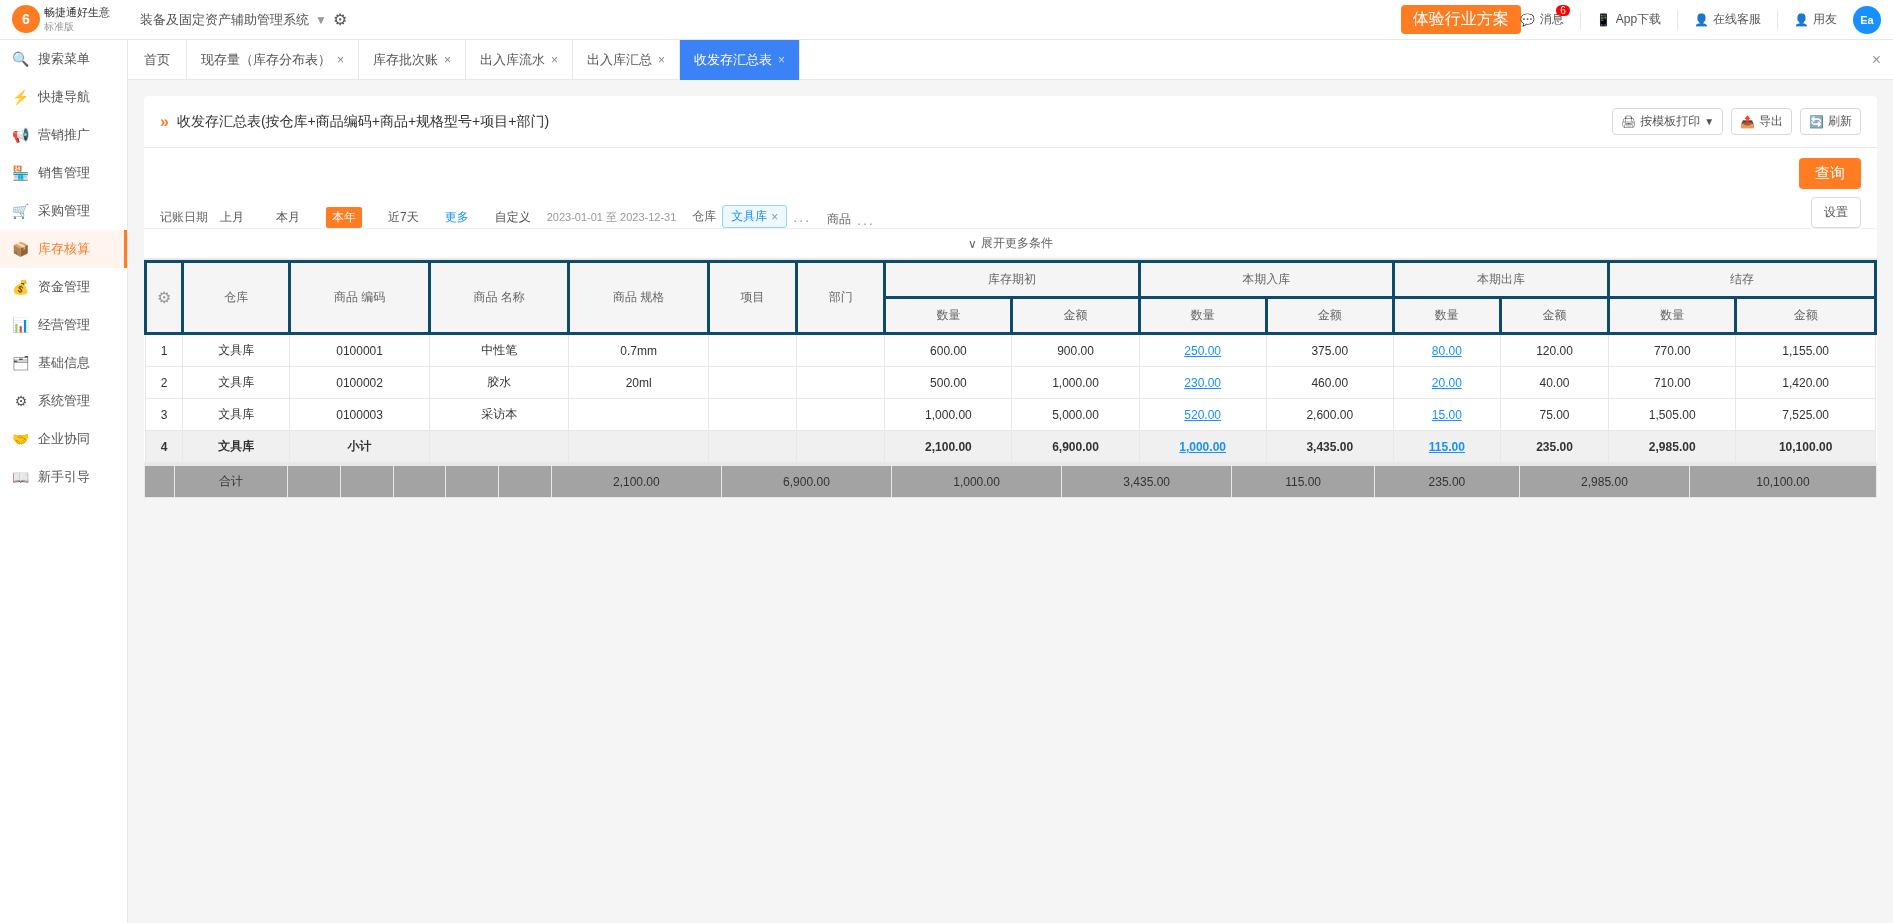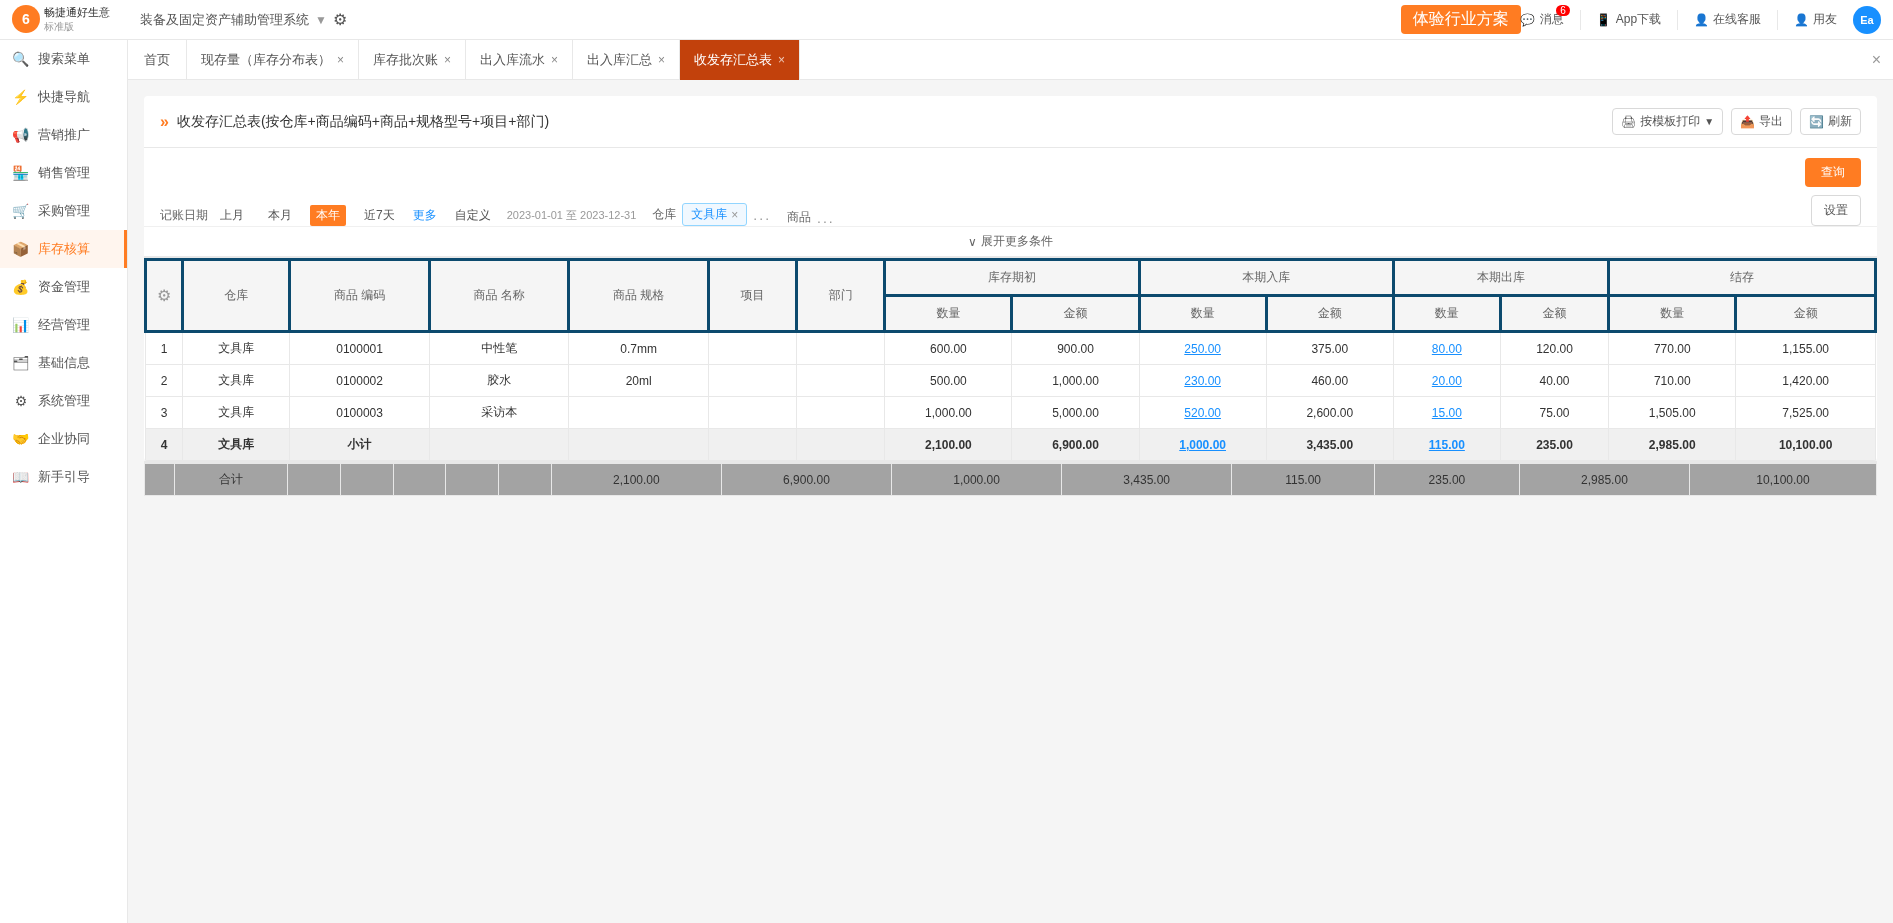--- a/index.html
+++ b/index.html
@@ -26,40 +26,40 @@
     .badge { background: #f00; color: #fff; border-radius: 8px; padding: 0 4px; font-size: 10px; position: absolute; top: -6px; right: -6px; }
     .top-gear { font-size: 16px; color: #555; cursor: pointer; }
 
     
     .sidebar-item { display: flex; align-items: center; padding: 10px 12px; cursor: pointer; color: #555; font-size: 13px; gap: 8px; }
     .sidebar-item.active { background: #fff5ee; color: #ff7c22; border-right: 3px solid #ff7c22; }
     .sidebar-icon { font-size: 14px; width: 18px; text-align: center; }
 
     
     .tab { display: flex; align-items: center; padding: 0 14px; height: 40px; font-size: 13px; color: #555; cursor: pointer; border-right: 1px solid #e8e8e8; gap: 6px; }
-    .tab.active { background: #c2410c; color: #fff; }
+    .tab.active { background: #3b82f6; color: #fff; }
     .tab-close { font-size: 12px; cursor: pointer; opacity: 0.7; }
     .tab-home { padding: 0 16px; justify-content: flex-end; }
 
     
     .page-header { background: #fff; padding: 12px 16px; border-radius: 4px 4px 0 0; border-bottom: 1px solid #e8e8e8; display: flex; align-items: center; justify-content: space-between; }
     .page-title { font-size: 14px; color: #333; font-weight: normal; }
     .header-actions { display: flex; gap: 8px; align-items: center; }
     .header-btn { display: flex; align-items: center; gap: 4px; font-size: 12px; color: #555; cursor: pointer; padding: 4px 8px; border: 1px solid #d9d9d9; border-radius: 4px; background: #fff; }
     .btn-refresh { color: #555; }
     .filter-chip { display: flex; align-items: center; padding: 2px 8px; background: #f0f8ff; border: 1px solid #91d5ff; border-radius: 3px; color: #1890ff; font-size: 12px; gap: 4px; cursor: pointer; }
     .filter-chip-close { cursor: pointer; color: #999; }
-    .date-shortcuts { display: flex; gap: 12px; align-items: center; }
+    .date-shortcuts { display: flex; gap: 20px; align-items: center; }
     .date-btn { padding: 2px 6px; font-size: 12px; color: #555; cursor: pointer; border-radius: 2px; }
     .date-btn.active { background: #ff7c22; color: #fff; border-radius: 2px; }
     .date-range { font-size: 11px; color: #999; margin-left: 4px; }
     .more-btn { color: #1890ff; font-size: 12px; cursor: pointer; }
 
     
-    .query-btn { background: #ff7c22; color: #fff; border: none; border-radius: 4px; padding: 6px 16px; font-size: 12px; cursor: pointer; }
+    .query-btn { background: #ff7c22; color: #fff; border: none; border-radius: 4px; padding: 6px 16px; font-size: 15px; cursor: pointer; }
     .set-btn { background: #fff; color: #555; border: 1px solid #d9d9d9; border-radius: 4px; padding: 6px 12px; font-size: 12px; cursor: pointer; margin-top: 4px; }
 
     
     .table-wrapper { background: #fff; border-radius: 0 0 4px 4px; overflow: hidden; }
     .data-table { width: 100%; border-collapse: collapse; font-size: 12px; }
     .data-table th { background: #f5f5f5; color: #666; padding: 8px 10px; text-align: center; border: 3px solid #0c4a6e; font-weight: normal; }
     .data-table td { padding: 7px 10px; text-align: center; border: 1px solid #e8e8e8; color: #333; }
     .data-table .subtotal td { font-weight: bold; background: #f0f0f0; }
     .th-group { text-align: center; }
     a.link { color: #1890ff; text-decoration: underline; cursor: pointer; }

